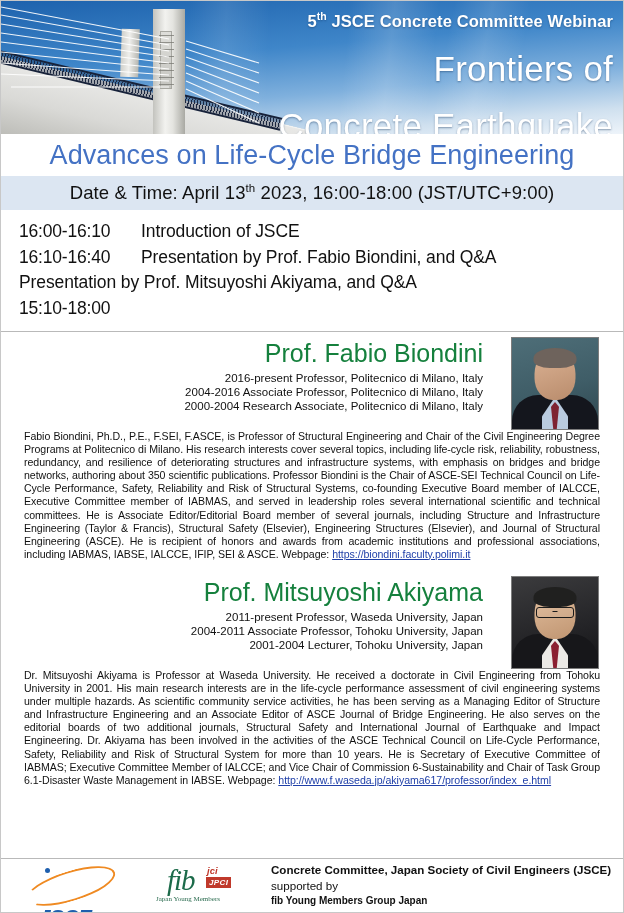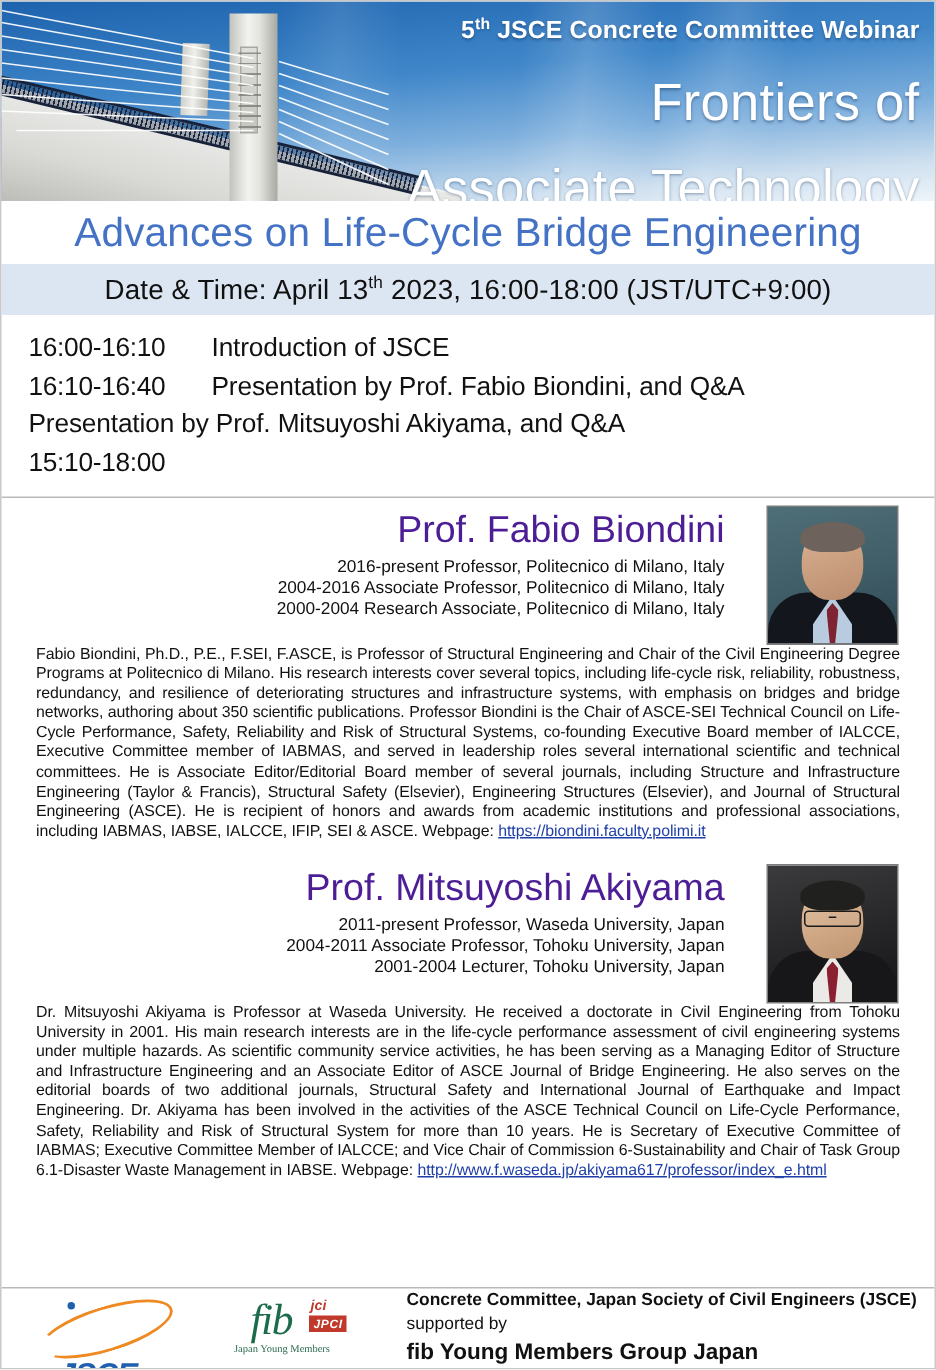--- a/index.html
+++ b/index.html
@@ -120,21 +120,21 @@
   .prog-time { width: 122px; flex: none; letter-spacing: -.2px; }
   .prog-desc { letter-spacing: -.1px; }
 
   .divider { width: 100%; height: 1px; background: #b9b9b9; margin-top: 4px; }
 
   
   .speaker { position: relative; padding: 0 12px; }
   .speaker-head { position: relative; min-height: 92px; }
   .speaker-name {
     text-align: right; padding-right: 128px;
-    font-size: 25px; color: #4c1d95; line-height: 33px; padding-top: 5px;
+    font-size: 25px; color: #15803d; line-height: 33px; padding-top: 5px;
   }
   .speaker-roles { text-align: right; padding-right: 128px; margin-top: 1px; }
   .role-line { font-size: 11.5px; color: #111111; line-height: 14px; white-space: nowrap; }
 
   .photo {
     position: absolute; right: 12px; top: 5px;
     width: 88px; height: 93px;
     border: 1px solid #7d7d7d;
     overflow: hidden;
   }
@@ -232,21 +232,21 @@
   .jpci-mark {
     position: absolute; left: 55px; top: 15px;
     background: #c0392b; color: #ffffff;
     font-size: 8px; font-weight: bold; font-style: italic;
     padding: 1px 3px; letter-spacing: .4px;
   }
 
   .footer-text { margin-left: 16px; line-height: 1.28; }
   .ft-line1 { font-size: 11.6px; font-weight: bold; color: #111111; }
   .ft-line2 { font-size: 11.6px; color: #111111; margin-top: 1px; }
-  .ft-line3 { font-size: 15px; font-weight: bold; color: #111111; margin-top: 1px; }
+  .ft-line3 { font-size: 10px; font-weight: bold; color: #111111; margin-top: 1px; }
 </style>
 </head>
 <body>
 
 <div class="page">
 
   <div class="hero">
     <div class="sky-streaks"></div>
     <div class="deck-shadow"></div>
     <div class="deck"></div>
@@ -270,21 +270,21 @@
       <line x1="185" y1="56" x2="258" y2="82"></line>
       <line x1="185" y1="64" x2="258" y2="92"></line>
       <line x1="185" y1="72" x2="258" y2="102"></line>
       <line x1="185" y1="80" x2="258" y2="112"></line>
       <line x1="185" y1="88" x2="258" y2="122"></line>
     </svg>
 
     <div class="hero-text">
       <div class="kicker"><span>5</span><sup>th</sup><span> JSCE Concrete Committee Webinar</span></div>
       <div class="hero-title">Frontiers of</div>
-      <div class="hero-title">Associate Technology</div>
+      <div class="hero-title">Concrete Earthquake</div>
     </div>
   </div>
 
   <div class="subtitle-band">
     <div class="subtitle">Advances on Life-Cycle Bridge Engineering</div>
   </div>
 
   <div class="date-band">
     <div class="date-text"><span>Date &amp; Time: April 13</span><sup>th</sup><span> 2023, 16:00-18:00 (JST/UTC+9:00)</span></div>
   </div>

